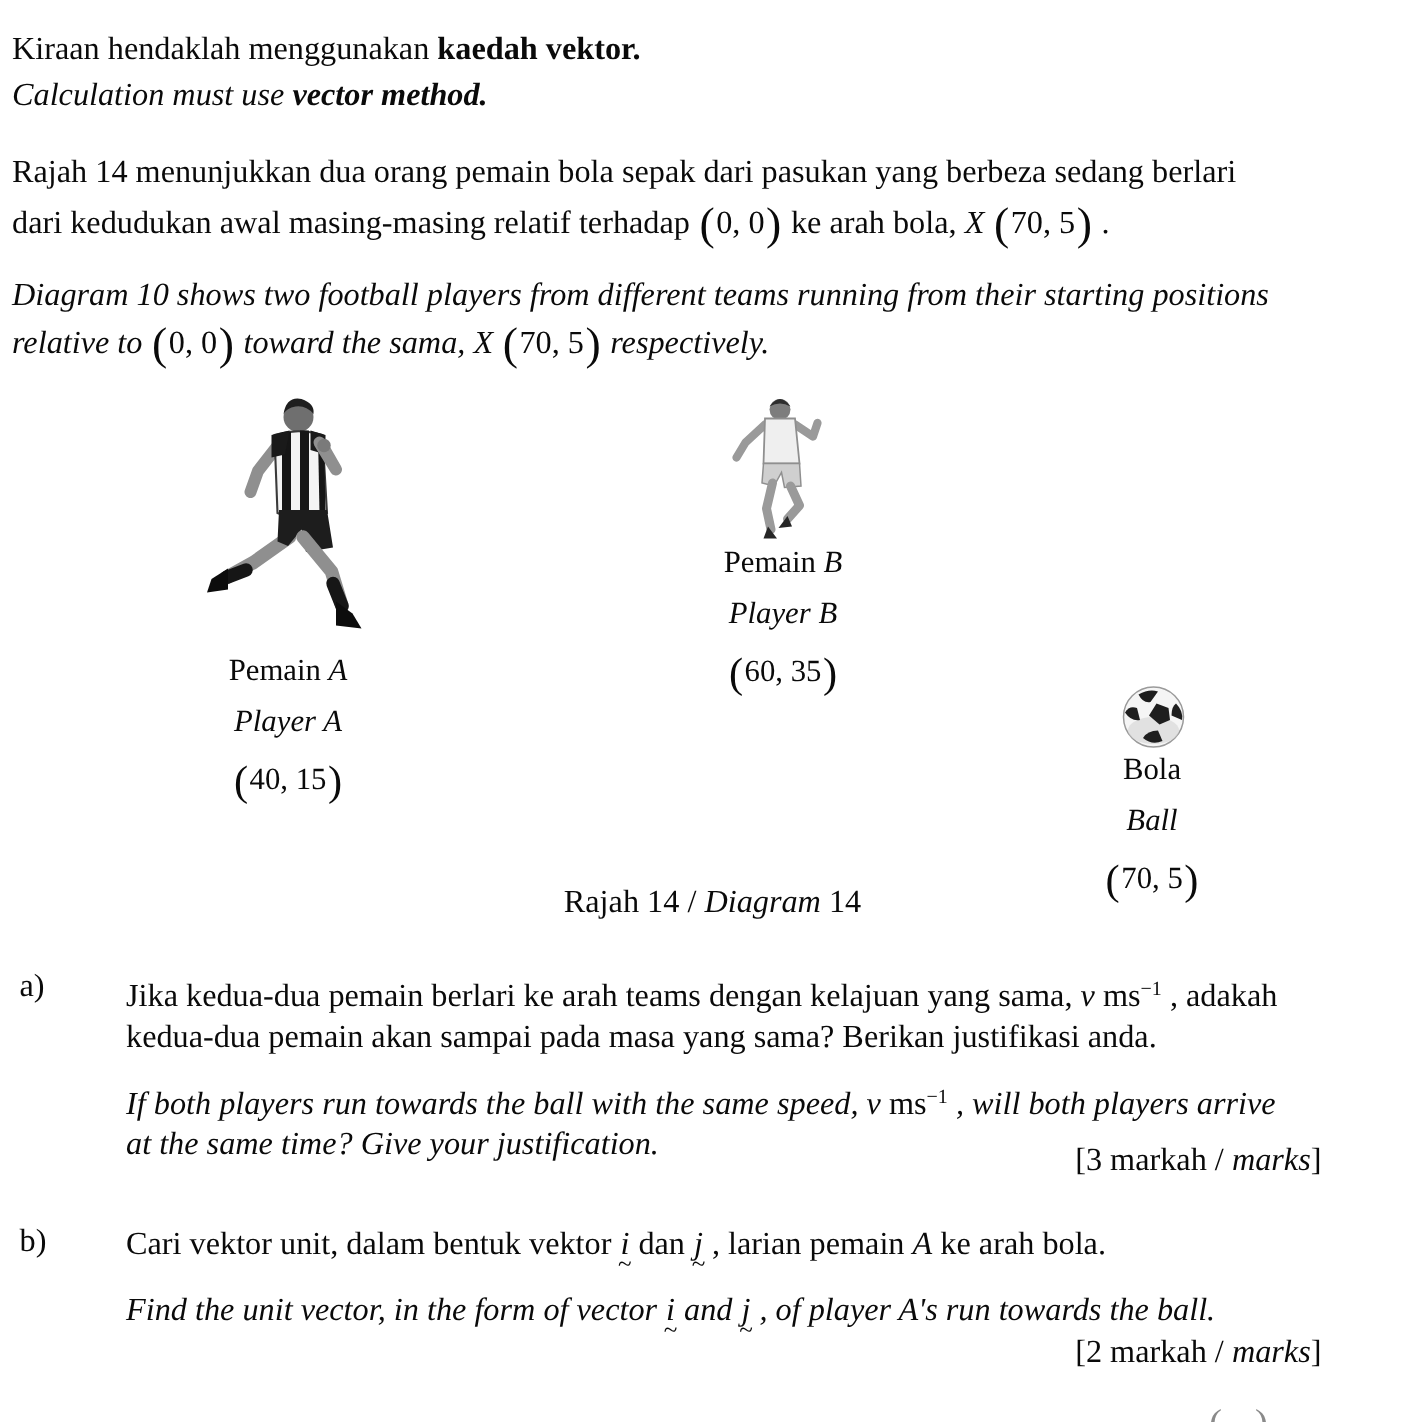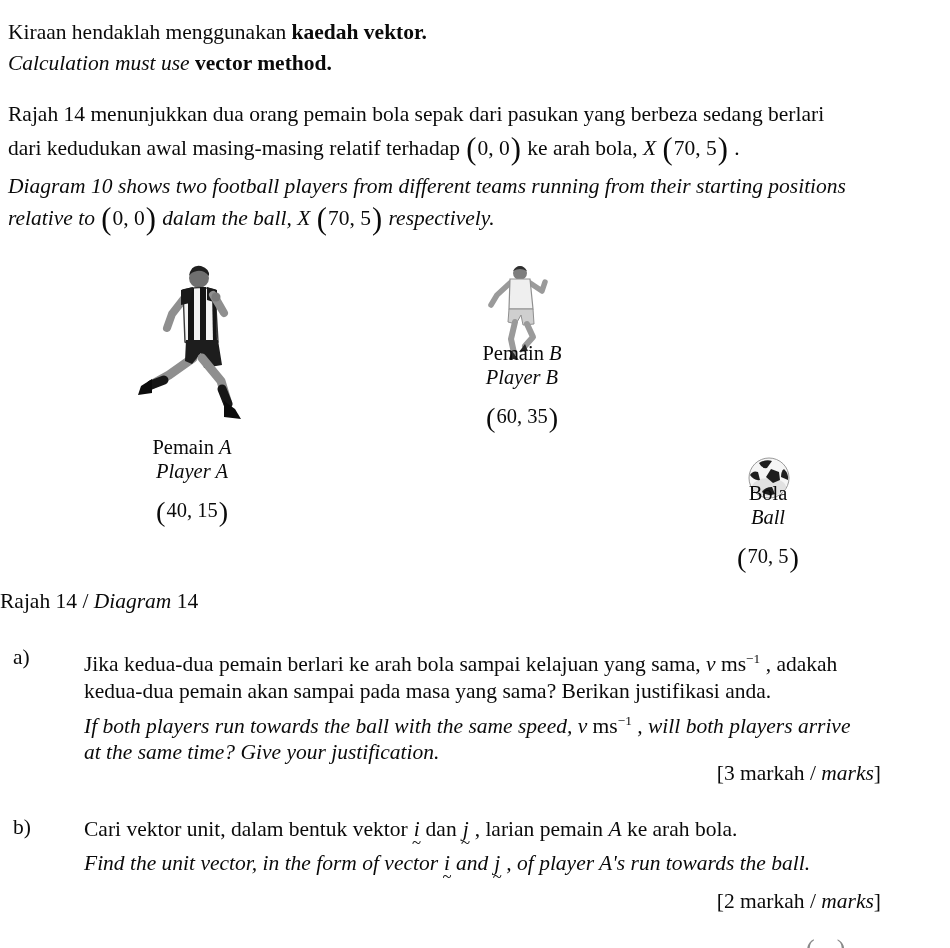--- a/index.html
+++ b/index.html
@@ -2,39 +2,39 @@
 <html><head>
 <meta charset="utf-8">
 <style>
   html,body{margin:0;padding:0;background:#fff;}
   #page{
     position:relative;width:899px;height:948px;background:#ffffff;
     font-family:"Liberation Serif","DejaVu Serif",serif;
     color:#0a0a0a;overflow:hidden;
   }
   .line{position:absolute;left:8px;white-space:nowrap;font-size:21.5px;line-height:28px;}
-  .i{font-style:italic;}
+  .i{font-style:italic;margin-top:10px;}
   .b{font-weight:bold;}
-  .bi{font-weight:bold;}
+  .bi{font-weight:bold;font-style:italic;}
   .up{font-style:normal;font-family:Liberation Serif, serif;}
   .mvar{font-style:italic;}
   
   .bp{font-style:normal;font-weight:normal;font-size:1.42em;line-height:0;vertical-align:-0.13em;padding:0 1px;}
   
   .sup{font-style:normal;font-size:0.62em;vertical-align:0.6em;letter-spacing:0;}
   
   .utl{display:inline-block;position:relative;font-style:italic;margin:0 6px;}
   .utl .tld{position:absolute;left:50%;transform:translateX(-50%);bottom:-0.52em;font-size:0.78em;font-style:normal;line-height:1;}
   
   .figcol{position:absolute;width:120px;text-align:center;font-size:20.5px;line-height:23.5px;}
   .figcol .crd{margin-top:14px;line-height:27px;}
   .figcol .crd .bp{font-size:1.38em;}
   .marks{position:absolute;left:0;right:18px;text-align:right;white-space:nowrap;font-size:21.5px;padding-left:19px;}
   .qlabel{position:absolute;left:13px;white-space:nowrap;font-size:21.5px;}
-  .caption{position:absolute;left:0;width:950px;font-size:21.5px;}
+  .caption{position:absolute;left:0;width:950px;text-align:center;font-size:21.5px;}
   .figsvg{position:absolute;}
   .cutoff{position:absolute;color:#8a8a8a;font-size:26px;white-space:nowrap;}
   .cutoff span{display:inline-block;}
   .cutoff .gap{width:22px;}
 </style>
 </head>
 <body>
 
 <div id="page">
 
@@ -48,21 +48,21 @@
   <div class="line" style="top:100px">
     <span>Rajah 14 menunjukkan dua orang pemain bola sepak dari pasukan yang berbeza sedang berlari</span>
   </div>
   <div class="line" style="top:134px">
     <span>dari kedudukan awal masing-masing relatif terhadap </span><span class="bp">(</span><span class="up">0,  0</span><span class="bp">)</span><span> ke arah bola, </span><span class="mvar">X</span> <span class="bp">(</span><span class="up">70,  5</span><span class="bp">)</span><span> .</span>
   </div>
   <div class="line i" style="top:172px">
     <span>Diagram 10 shows two football players from different teams running from their starting positions</span>
   </div>
   <div class="line i" style="top:204px">
-    <span>relative to </span><span class="bp">(</span><span class="up">0,  0</span><span class="bp">)</span><span> dalam the ball, X </span><span class="bp">(</span><span class="up">70,  5</span><span class="bp">)</span><span> respectively.</span>
+    <span>relative to </span><span class="bp">(</span><span class="up">0,  0</span><span class="bp">)</span><span> toward the sama, X </span><span class="bp">(</span><span class="up">70,  5</span><span class="bp">)</span><span> respectively.</span>
   </div>
 
   <svg class="figsvg" style="left:136px;top:262px" width="120" height="166" viewBox="0 0 120 166">
     <g>
       <path d="M50 34 L36 52 L31 66" stroke="#8f8f8f" stroke-width="8" fill="none" stroke-linecap="round" stroke-linejoin="round"></path>
     </g>
     <g>
       <path d="M57 96 L33 113 L15 123" stroke="#8f8f8f" stroke-width="9" fill="none" stroke-linecap="round" stroke-linejoin="round"></path>
       <path d="M28 118 L15 123" stroke="#161616" stroke-width="9" fill="none" stroke-linecap="round"></path>
       <path d="M16 117 L5 124 L2 133 L16 131 Z" fill="#0c0c0c"></path>
@@ -115,51 +115,51 @@
       <path d="M23 45 L47 45 L48 60 L37 61 L35 51 L30 60 L22 58 Z" fill="#cfcfcf" stroke="#8f8f8f" stroke-width="1"></path>
     </g>
     <g>
       <path d="M29 58 L25 75 L28 89" stroke="#9a9a9a" stroke-width="6" fill="none" stroke-linecap="round" stroke-linejoin="round"></path>
       <path d="M41 60 L47 73 L39 82" stroke="#9a9a9a" stroke-width="6" fill="none" stroke-linecap="round" stroke-linejoin="round"></path>
       <path d="M26 87 L32 95 L23 95 Z" fill="#262626"></path>
       <path d="M39 80 L33 88 L42 87 Z" fill="#262626"></path>
     </g>
   </svg>
 
-  <div class="figcol" style="left:462px;top:342px">
+  <div class="figcol" style="left:462px;top:364px">
     <div><span>Pemain </span><span class="i">B</span></div>
     <div class="i">Player B</div>
     <div class="crd"><span class="bp">(</span><span>60,  35</span><span class="bp">)</span></div>
   </div>
 
   <svg class="figsvg" style="left:747px;top:456px" width="44" height="44" viewBox="0 0 44 44">
     <circle cx="22" cy="22" r="20" fill="#f5f5f5" stroke="#9a9a9a" stroke-width="1"></circle>
     <ellipse cx="22" cy="31" rx="17" ry="9" fill="#d3d3d3" opacity="0.6"></ellipse>
     <g fill="#1e1e1e">
       <path d="M24 13 L32 16 L33 24 L26 27 L19 21 Z"></path>
       <path d="M12 7 Q19 3 25 5 L20 12 Q15 13 12 7 Z"></path>
       <path d="M3 19 Q6 14 11 16 L13 24 Q7 25 3 19 Z"></path>
       <path d="M15 36 Q21 41 28 38 L25 31 Q18 31 15 36 Z"></path>
       <path d="M37 13 Q42 18 41 24 L34 21 Q34 15 37 13 Z"></path>
     </g>
   </svg>
 
-  <div class="figcol" style="left:708px;top:482px">
+  <div class="figcol" style="left:708px;top:502px">
     <div>Bola</div>
     <div class="i">Ball</div>
     <div class="crd"><span class="bp">(</span><span>70,  5</span><span class="bp">)</span></div>
   </div>
 
   <div class="caption" style="top:589px">
     <span>Rajah 14 / </span><span class="i">Diagram</span><span> 14</span>
   </div>
 
   <div class="qlabel" style="top:645px">a)</div>
   <div class="line" style="left:84px;top:645px">
-    <span>Jika kedua-dua pemain berlari ke arah bola sampai kelajuan yang sama,  </span><span class="mvar">v</span><span class="up"> ms</span><span class="sup">−1</span><span> , adakah</span>
+    <span>Jika kedua-dua pemain berlari ke arah teams dengan kelajuan yang sama,  </span><span class="mvar">v</span><span class="up"> ms</span><span class="sup">−1</span><span> , adakah</span>
   </div>
   <div class="line" style="left:84px;top:677px">
     <span>kedua-dua pemain akan sampai pada masa yang sama? Berikan justifikasi anda.</span>
   </div>
   <div class="line i" style="left:84px;top:707px">
     <span>If both players run towards the ball with the same speed,  </span><span class="mvar">v</span><span class="up"> ms</span><span class="sup">−1</span><span> , will both players arrive</span>
   </div>
   <div class="line i" style="left:84px;top:738px">
     <span>at the same time? Give your justification.</span>
   </div>

